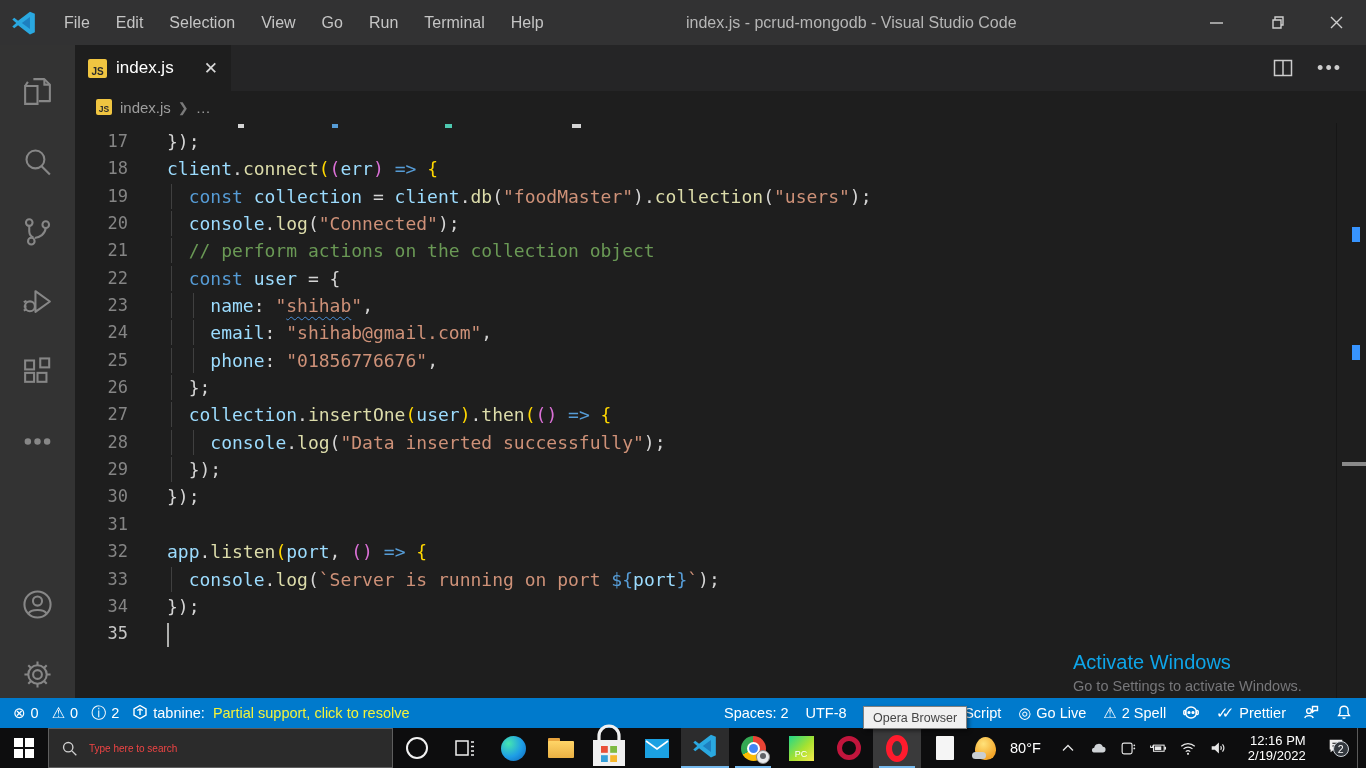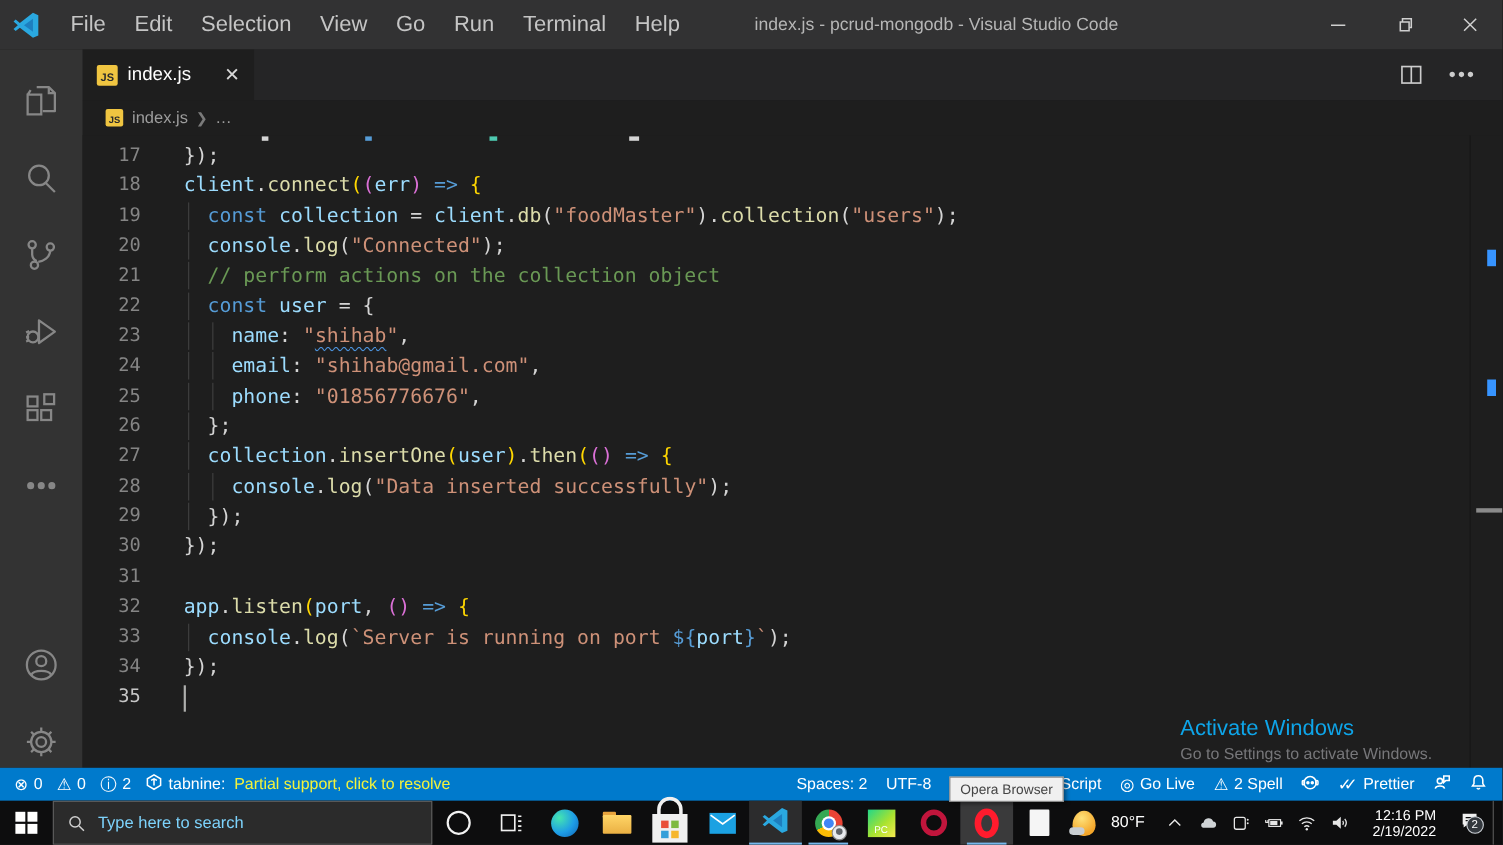--- a/index.html
+++ b/index.html
@@ -5,21 +5,21 @@
   * { margin:0; padding:0; box-sizing:border-box; }
   html,body { width:1366px; height:768px; overflow:hidden; background:#1e1e1e;
               font-family:"Liberation Sans", sans-serif; }
   #root { position:relative; width:1366px; height:768px; }
 
   
   .titlebar { position:absolute; left:0; top:0; width:1366px; height:45px;
               background:#323233; display:flex; align-items:center; color:#cccccc; }
   .vscode-logo { width:26px; height:26px; margin:0 14px 0 11px; }
   .menubar { display:flex; align-items:center; height:100%; }
-  .menu-item { padding:0 13px; font-size:20px; color:#c5c5c5; line-height:45px; cursor:default; }
+  .menu-item { padding:0 13px; font-size:16px; color:#c5c5c5; line-height:45px; cursor:default; }
   .win-title { position:absolute; left:686px; top:0; line-height:45px; font-size:16px; color:#b6b6b6; white-space:nowrap; }
   .win-controls { position:absolute; right:0; top:0; height:45px; display:flex; }
   .win-btn { width:60px; height:45px; display:flex; align-items:center; justify-content:center; color:#cfcfcf; }
   .win-btn svg { width:17px; height:17px; stroke:#cfcfcf; fill:none; stroke-width:1.4; }
 
   
   .tabbar { position:absolute; left:75px; top:45px; width:1291px; height:46px; background:#252526; display:flex; }
   .tab { width:156px; height:46px; background:#1e1e1e; display:flex; align-items:center; padding:0 10px 0 13px; }
   .tab-label { color:#ffffff; font-size:17px; margin-left:9px; flex:1; }
   .tab-close { color:#d8d8d8; font-size:17px; padding:0 3px; }
@@ -94,21 +94,21 @@
   .tb-item { width:48px; height:40px; display:flex; align-items:center; justify-content:center; position:relative; flex:none; }
   .tb-item.running::after { content:""; position:absolute; left:6px; right:6px; bottom:0; height:2px; background:#76b9ed; }
   .tb-item.active { background:#2c2c2d; }
   .tb-item.active::after { left:0; right:0; }
   .tb-item.hover { background:#3a3a3b; }
   .start-grid { display:grid; grid-template-columns:9px 9px; grid-template-rows:9px 9px; gap:2px; }
   .start-grid div { background:#ffffff; }
   .searchbox { width:345px; height:40px; background:#2b2b2b; border:1px solid #5e5e5e; display:flex;
                align-items:center; padding-left:12px; gap:11px; flex:none; }
   .searchbox svg { width:17px; height:17px; stroke:#d0d0d0; fill:none; stroke-width:1.6; }
-  .searchbox span { color:#7dd3fc; font-size:15px; }
+  .searchbox span { color:#ef4444; font-size:10px; }
   .tray { margin-left:auto; display:flex; align-items:center; height:40px; }
   .tray-icon { display:flex; align-items:center; justify-content:center; height:40px; padding:0 6px; }
   .tray-icon svg { width:18px; height:18px; stroke:#e6e6e6; fill:none; stroke-width:1.3; }
   .temp { color:#ffffff; font-size:14.5px; padding:0 6px 0 2px; }
   .clock { color:#ffffff; font-size:13px; text-align:right; line-height:15px; padding:0 9px; }
   .badge { position:absolute; right:-4px; bottom:2px; width:16px; height:16px; border-radius:50%;
            background:#33383e; border:1px solid #cfd4da; color:#ffffff; font-size:10.5px;
            display:flex; align-items:center; justify-content:center; }
   .show-desktop { width:4px; height:40px; border-left:1px solid #5a5a5a; }
   .folder-icon { position:relative; width:26px; height:20px; }

